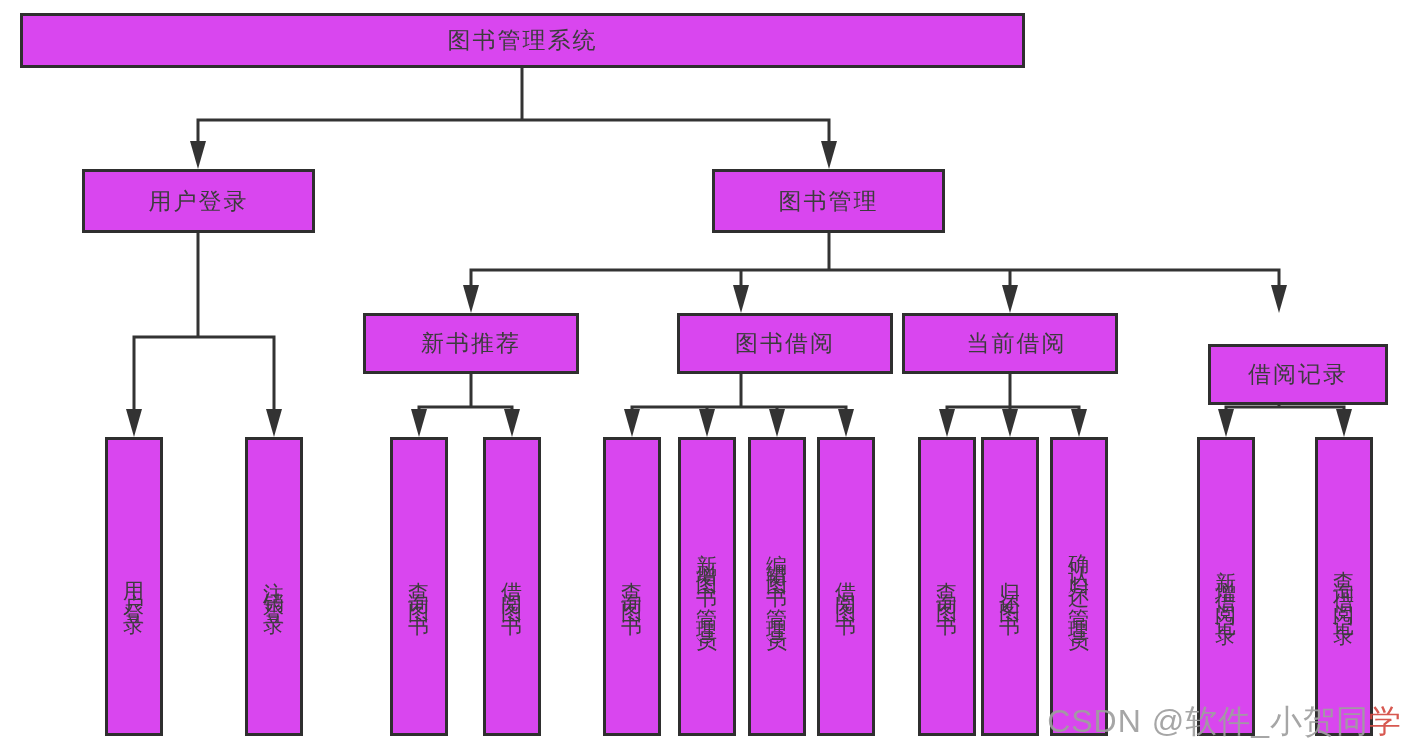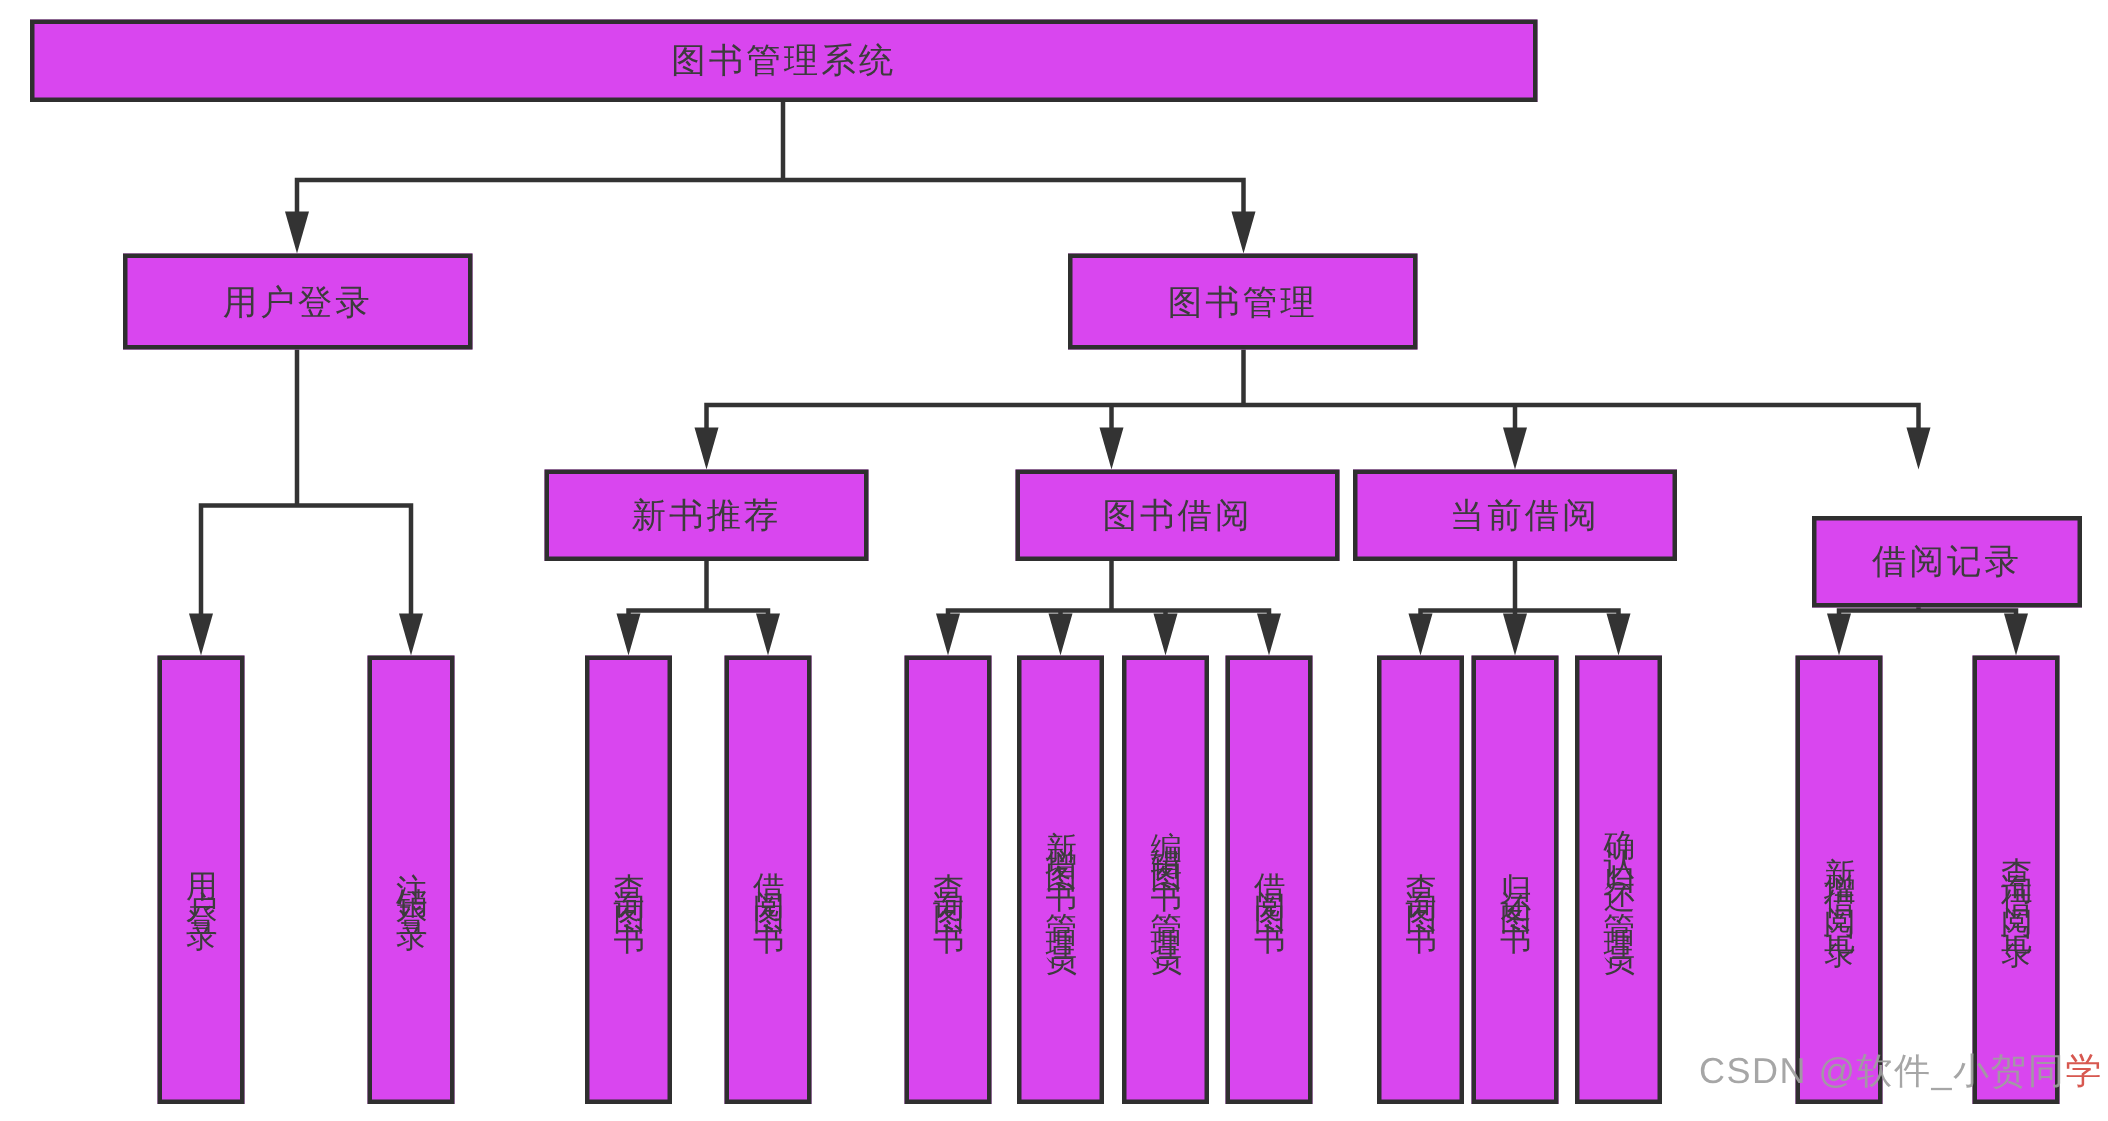--- a/index.html
+++ b/index.html
@@ -62,23 +62,23 @@
   .v7  { left: 748px; }
   .v8  { left: 817px; }
   .v9  { left: 918px; }
   .v10 { left: 981px; }
   .v11 { left: 1050px; }
   .v12 { left: 1197px; }
   .v13 { left: 1315px; }
   .watermark {
     position: absolute;
     right: 3px;
-    bottom: 17px;
+    bottom: 3px;
     z-index: 3;
-    font-size: 24px;
+    font-size: 32px;
     letter-spacing: 1px;
     color: #9f9f9f;
     opacity: 0.92;
     white-space: nowrap;
   }
   .watermark .accent { color: #d44a42; }
 </style>
 </head>
 <body>
 

